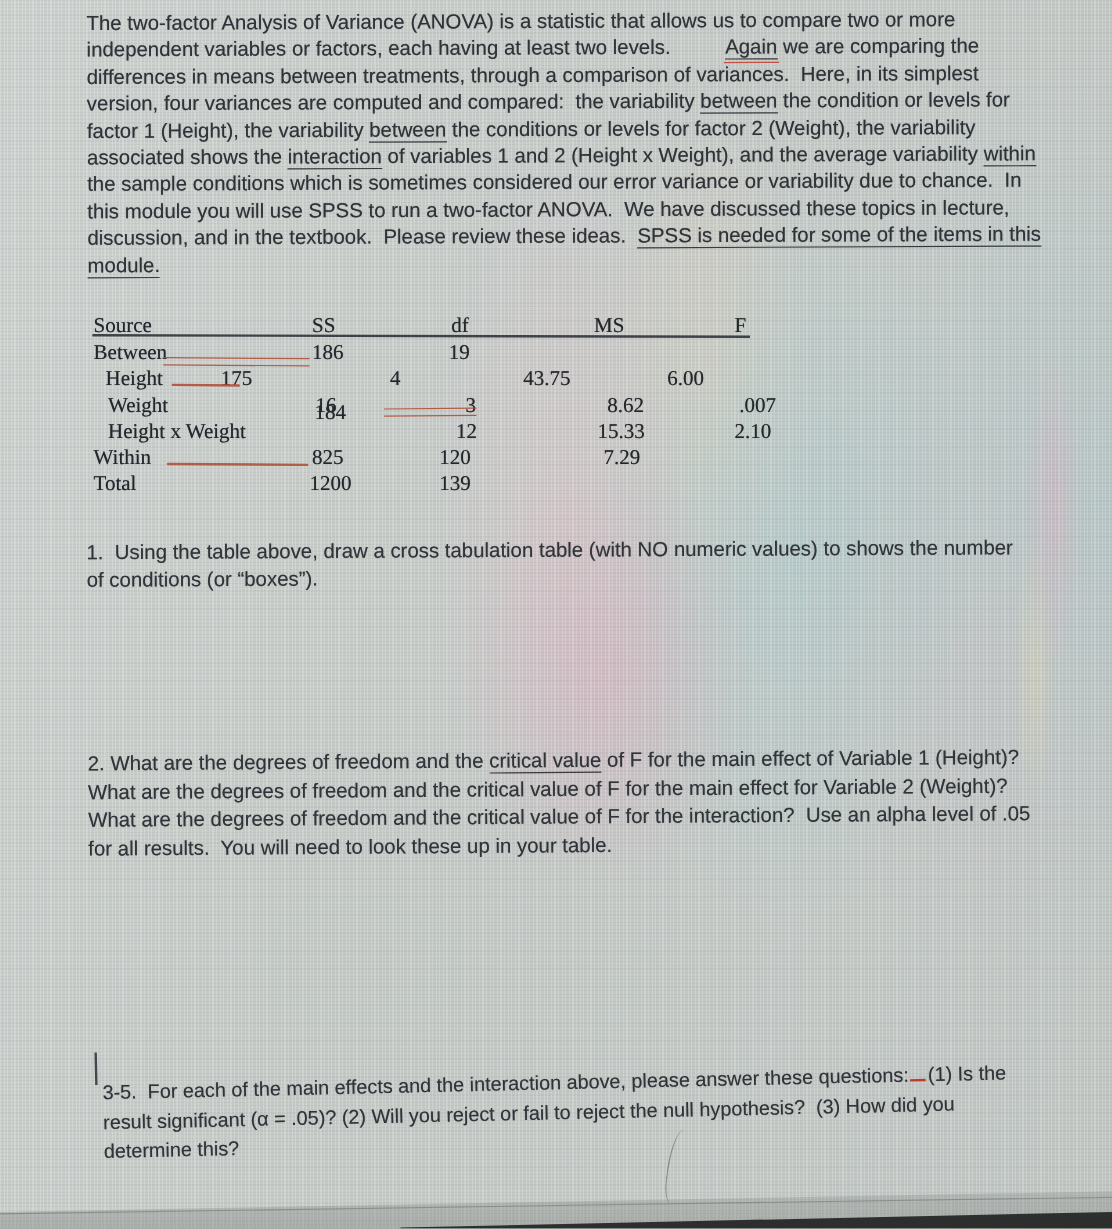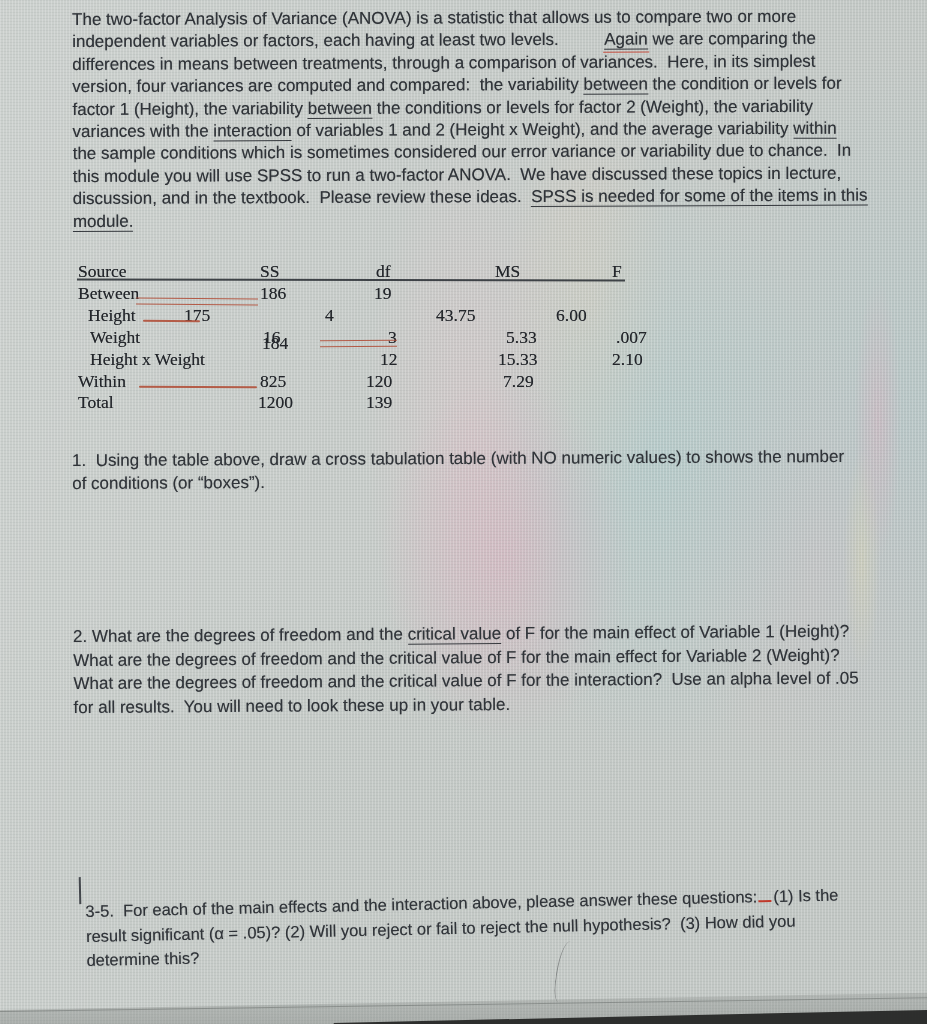--- a/index.html
+++ b/index.html
@@ -58,21 +58,21 @@
 <body>
 
 <div id="stage">
 
   <div class="blk para">
     <div class="pline">The two-factor Analysis of Variance (ANOVA) is a statistic that allows us to compare two or more</div>
     <div class="pline"><span>independent variables or factors, each having at least two levels.  </span><span class="u u-red">Again</span><span> we are comparing the</span></div>
     <div class="pline">differences in means between treatments, through a comparison of variances.  Here, in its simplest</div>
     <div class="pline"><span>version, four variances are computed and compared:  the variability </span><span class="u">between</span><span> the condition or levels for</span></div>
     <div class="pline"><span>factor 1 (Height), the variability </span><span class="u">between</span><span> the conditions or levels for factor 2 (Weight), the variability</span></div>
-    <div class="pline"><span>variances with the </span><span class="u">interaction</span><span> of variables 1 and 2 (Height x Weight), and the average variability </span><span class="u">within</span></div>
+    <div class="pline"><span>associated shows the </span><span class="u">interaction</span><span> of variables 1 and 2 (Height x Weight), and the average variability </span><span class="u">within</span></div>
     <div class="pline">the sample conditions which is sometimes considered our error variance or variability due to chance.  In</div>
     <div class="pline">this module you will use SPSS to run a two-factor ANOVA.  We have discussed these topics in lecture,</div>
     <div class="pline"><span>discussion, and in the textbook.  Please review these ideas.  </span><span class="u">SPSS is needed for some of the items in this</span></div>
     <div class="pline"><span class="u">module.</span></div>
   </div>
 
   <div class="blk anova">
     <span class="tc" style="left:1px;top:2px">Source</span>
     <span class="tc" style="left:183px;top:2px">SS</span>
     <span class="tc" style="left:299px;top:2px">df</span>
@@ -88,21 +88,21 @@
     <span class="tc" style="left:11px;top:46px">Height</span>
     <span class="tc" style="left:107px;top:46px">175</span>
     <span class="tc" style="left:248px;top:46px">4</span>
     <span class="tc" style="left:359px;top:46px">43.75</span>
     <span class="tc" style="left:479px;top:46px">6.00</span>
     <div class="rline" style="left:66px;top:61px;width:57px;transform:rotate(.6deg)"></div>
 
     <span class="tc" style="left:13px;top:68px">Weight</span>
     <span class="tc" style="left:186px;top:68px">16</span>
     <span class="tc" style="left:311px;top:68px">3</span>
-    <span class="tc" style="left:429px;top:68px">5.33</span>
+    <span class="tc" style="left:429px;top:68px">8.62</span>
     <span class="tc" style="left:539px;top:68px">.007</span>
     <div class="rdbl" style="left:243px;top:81px;width:77px;transform:rotate(-.5deg)"></div>
 
     <span class="tc" style="left:13px;top:90px">Height x Weight</span>
     <span class="tc" style="left:185px;top:74px">184</span>
     <span class="tc" style="left:303px;top:90px">12</span>
     <span class="tc" style="left:421px;top:90px">15.33</span>
     <span class="tc" style="left:535px;top:90px">2.10</span>
 
     <span class="tc" style="left:1px;top:112px">Within</span>

